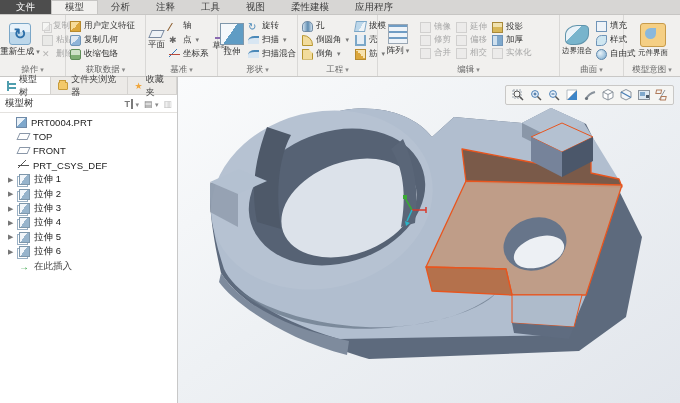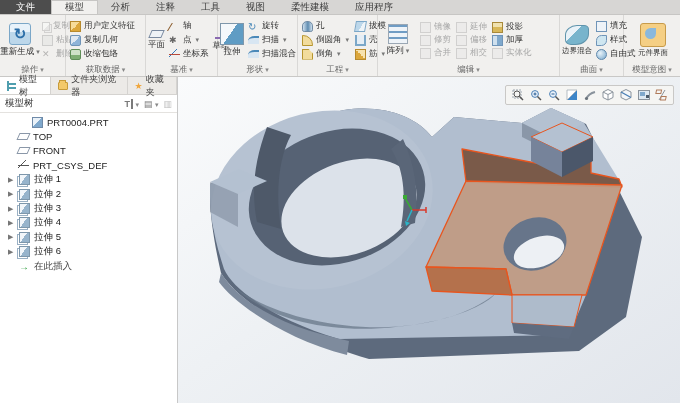--- a/index.html
+++ b/index.html
@@ -120,21 +120,21 @@
     border-bottom:1px solid #e4e2df; font-size:9.5px; }
   .panel-head .sp { flex:1; }
   .hd-ic { color:#7a7a7a; font-size:9px; margin-left:5px; }
   .hd-ic .caret { font-size:7px; color:#888; }
   .hd-ic.off { color:#c0c0c0; }
   .filter-ic { font-weight:bold; border-right:2px solid #7a7a7a; padding-right:1px; }
 
   .tree { flex:1; overflow:hidden; padding-top:2px; }
   .trow { display:flex; align-items:center; height:14.4px; gap:4px;
     padding-left:18px; font-size:9.5px; color:#222; white-space:nowrap; }
-  .trow.root { padding-left:5px;margin-left:16px; }
+  .trow.root { padding-left:5px; }
   .trow.child { padding-left:8px; }
   .expander { width:7px; color:#777; font-size:7px; }
   .noexp { width:7px; }
   .t-ic { width:11px; height:11px; flex:0 0 auto; }
   .t-part { background:linear-gradient(135deg,#e9f1f8 0 45%,#7fa8cc 45% 100%);
     border:1px solid #6f8aa8; }
   .t-plane { width:11px; height:7px; border:1px solid #8a97a8;
     transform:skewX(-24deg); background:#fff; }
   .t-csys { background:
      linear-gradient(to top,transparent 5px,#555 5px,#555 6px,transparent 6px),

